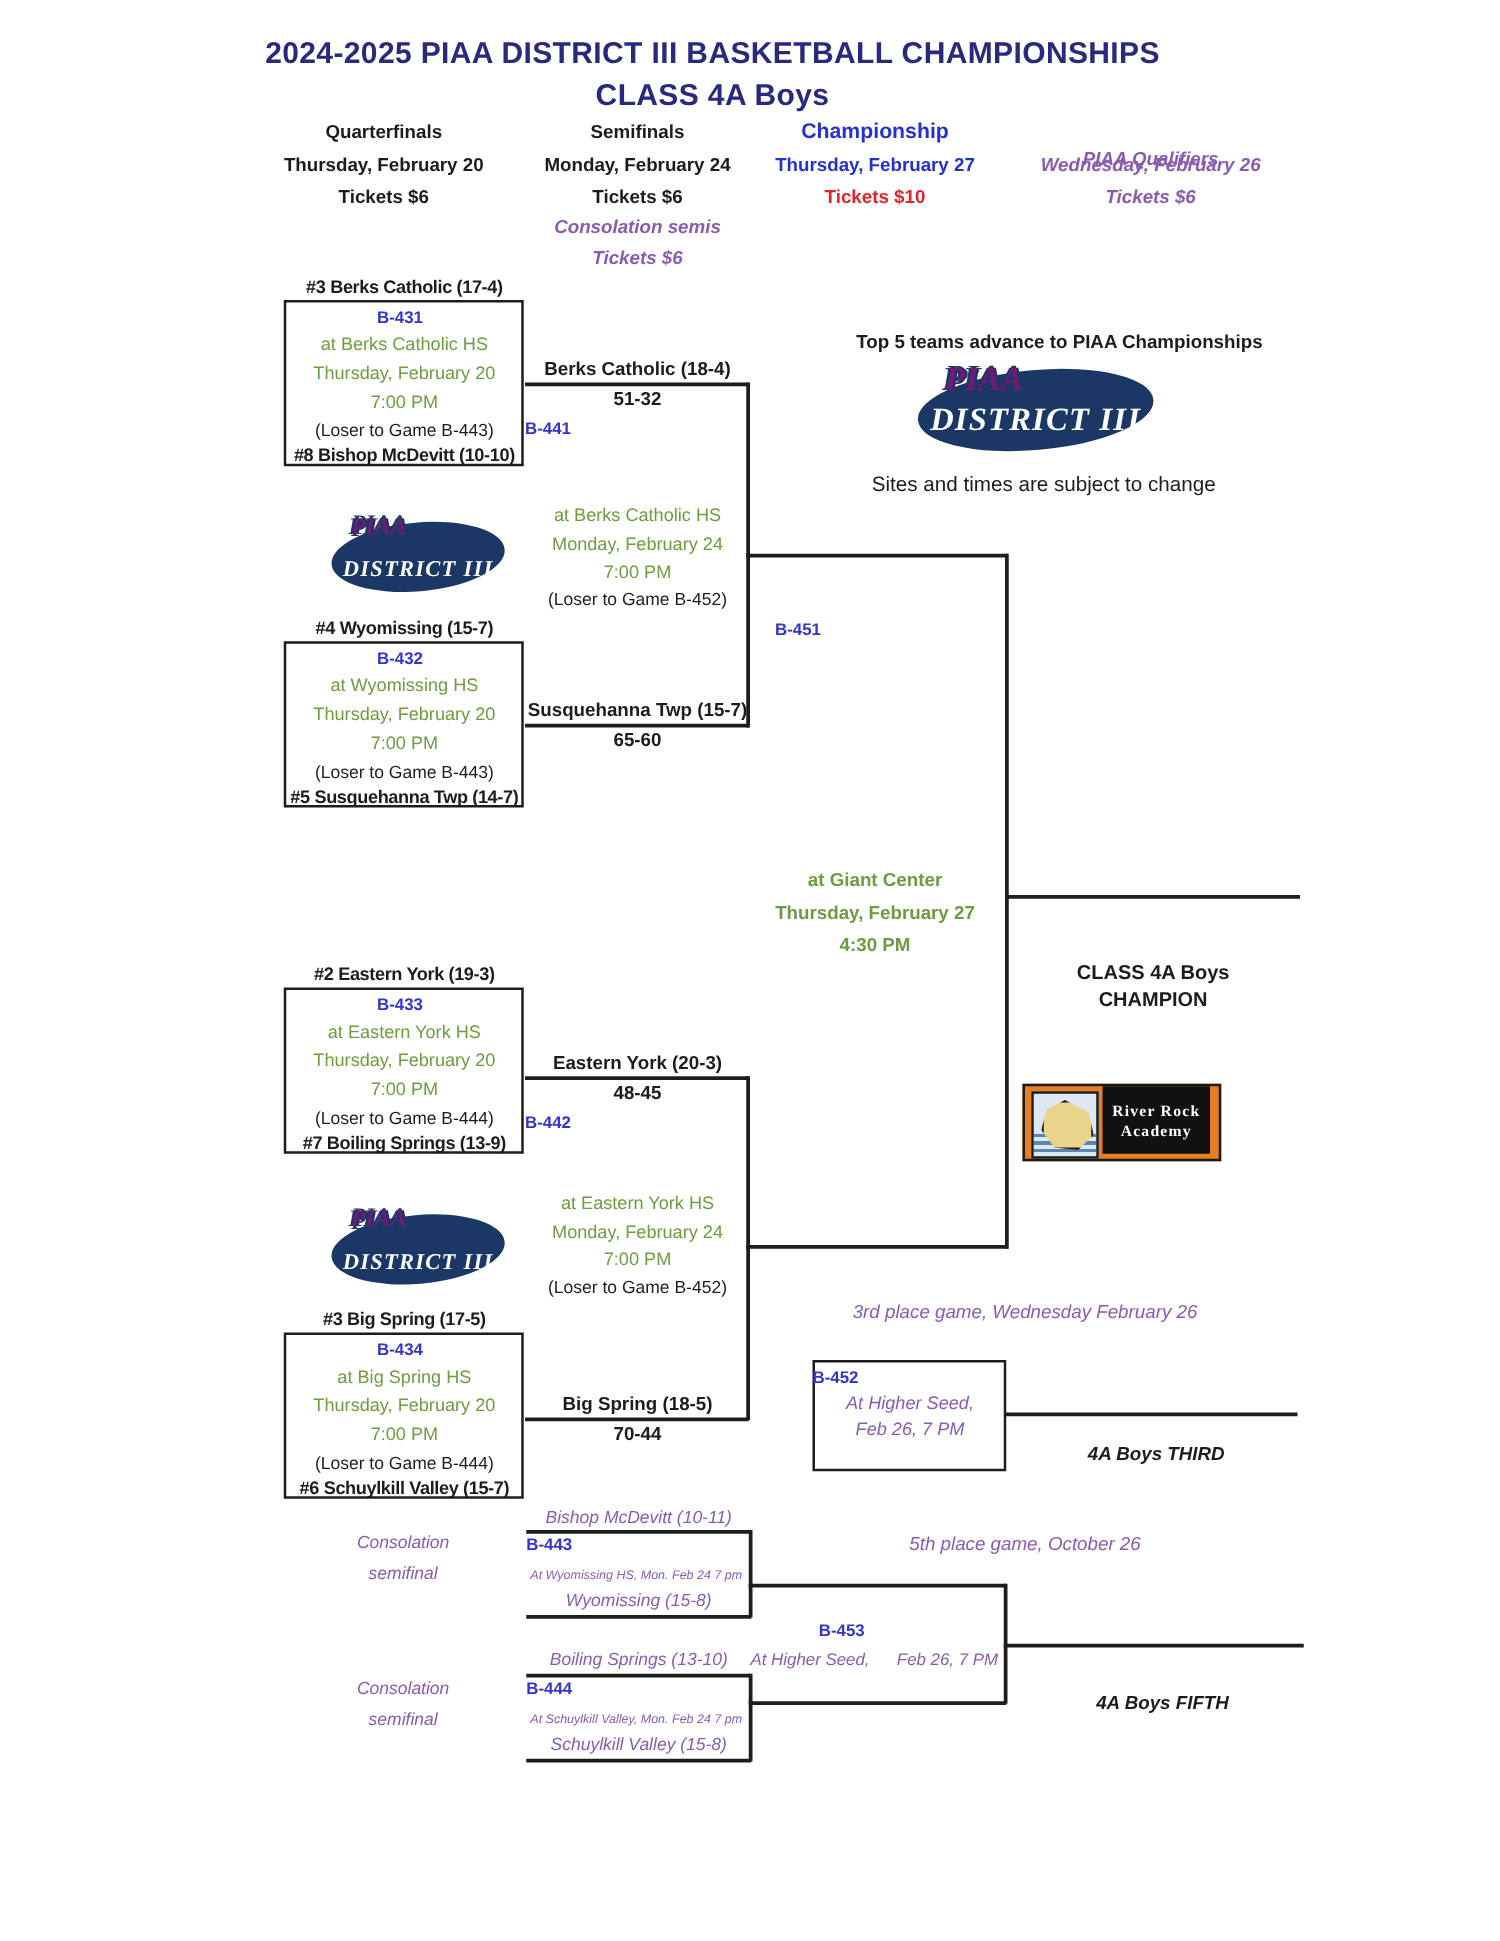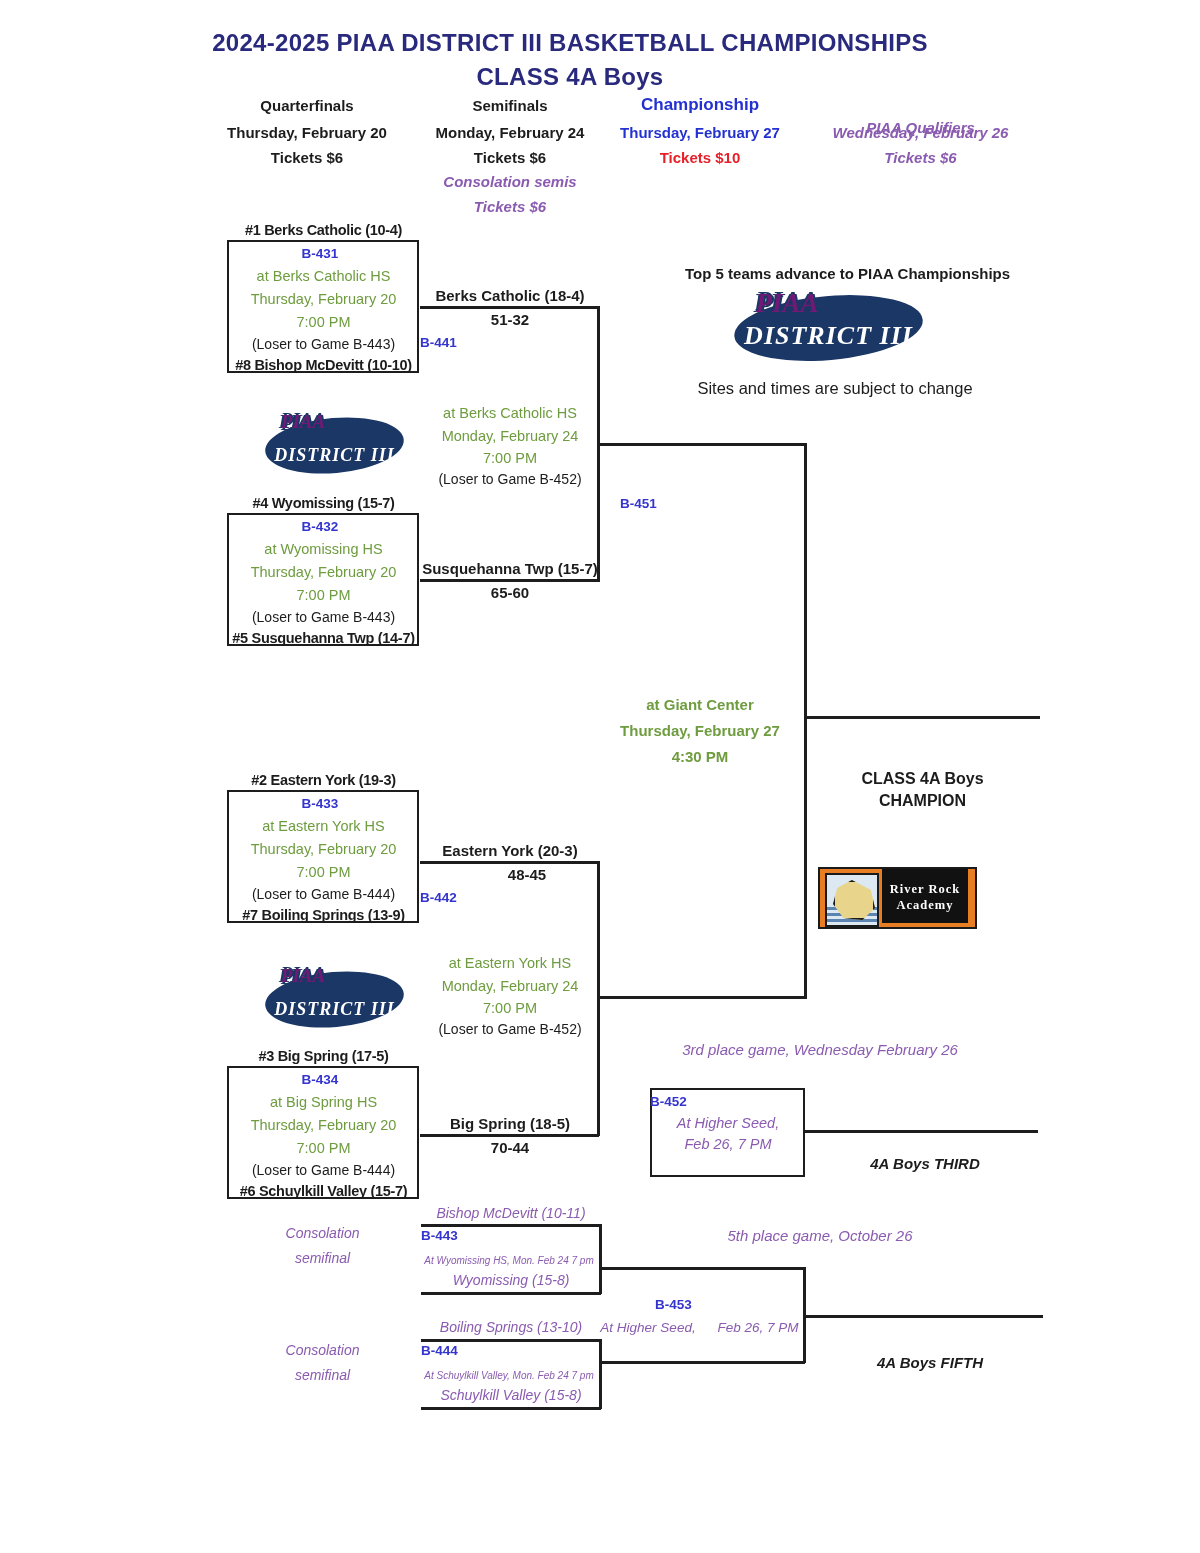--- a/index.html
+++ b/index.html
@@ -104,21 +104,21 @@
       <div class="water"></div>
       <div class="rock"></div>
     </div>
     <div class="panel">
       <div>River Rock</div>
       <div>Academy</div>
     </div>
   </div>
 
   <div class="qf" style="top:222px;">
-    <div class="row b fs145 tight" style="top:0;">#1 Berks Catholic (10-4)</div>
+    <div class="row b fs145 tight" style="top:0;">#3 Berks Catholic (17-4)</div>
     <div class="qbox"></div>
     <div class="row r b fs135 blu" style="top:24px;width:186px;">B-431</div>
     <div class="row fs145 grn" style="top:46px;">at Berks Catholic HS</div>
     <div class="row fs145 grn" style="top:69px;">Thursday, February 20</div>
     <div class="row fs145 grn" style="top:92px;">7:00 PM</div>
     <div class="row fs14" style="top:114px;">(Loser to Game B-443)</div>
     <div class="row b fs145 tight" style="top:135px;">#8 Bishop McDevitt (10-10)</div>
   </div>
 
   <div class="qf" style="top:495px;">
@@ -158,21 +158,21 @@
   <div class="t c b fs15" style="left:420px;top:312px;width:180px;">51-32</div>
   <div class="t r b fs135 blu" style="left:420px;top:335px;width:177px;">B-441</div>
   <div class="t c fs145 grn" style="left:420px;top:405px;width:180px;">at Berks Catholic HS</div>
   <div class="t c fs145 grn" style="left:420px;top:428px;width:180px;">Monday, February 24</div>
   <div class="t c fs145 grn" style="left:420px;top:450px;width:180px;">7:00 PM</div>
   <div class="t c fs14" style="left:420px;top:472px;width:180px;">(Loser to Game B-452)</div>
   <div class="t c b fs15" style="left:420px;top:561px;width:180px;">Susquehanna Twp (15-7)</div>
   <div class="t c b fs15" style="left:420px;top:585px;width:180px;">65-60</div>
 
   <div class="t c b fs15" style="left:420px;top:843px;width:180px;">Eastern York (20-3)</div>
-  <div class="t c b fs15" style="left:420px;top:867px;width:180px;padding-left:17px;">48-45</div>
+  <div class="t c b fs15" style="left:420px;top:867px;width:180px;">48-45</div>
   <div class="t r b fs135 blu" style="left:420px;top:890px;width:177px;">B-442</div>
   <div class="t c fs145 grn" style="left:420px;top:955px;width:180px;">at Eastern York HS</div>
   <div class="t c fs145 grn" style="left:420px;top:978px;width:180px;">Monday, February 24</div>
   <div class="t c fs145 grn" style="left:420px;top:1000px;width:180px;">7:00 PM</div>
   <div class="t c fs14" style="left:420px;top:1022px;width:180px;">(Loser to Game B-452)</div>
   <div class="t c b fs15" style="left:420px;top:1116px;width:180px;">Big Spring (18-5)</div>
   <div class="t c b fs15" style="left:420px;top:1140px;width:180px;">70-44</div>
 
   <div class="t r b fs135 blu" style="left:620px;top:496px;width:180px;">B-451</div>
   <div class="t c b fs15 grn" style="left:610px;top:697px;width:180px;">at Giant Center</div>

